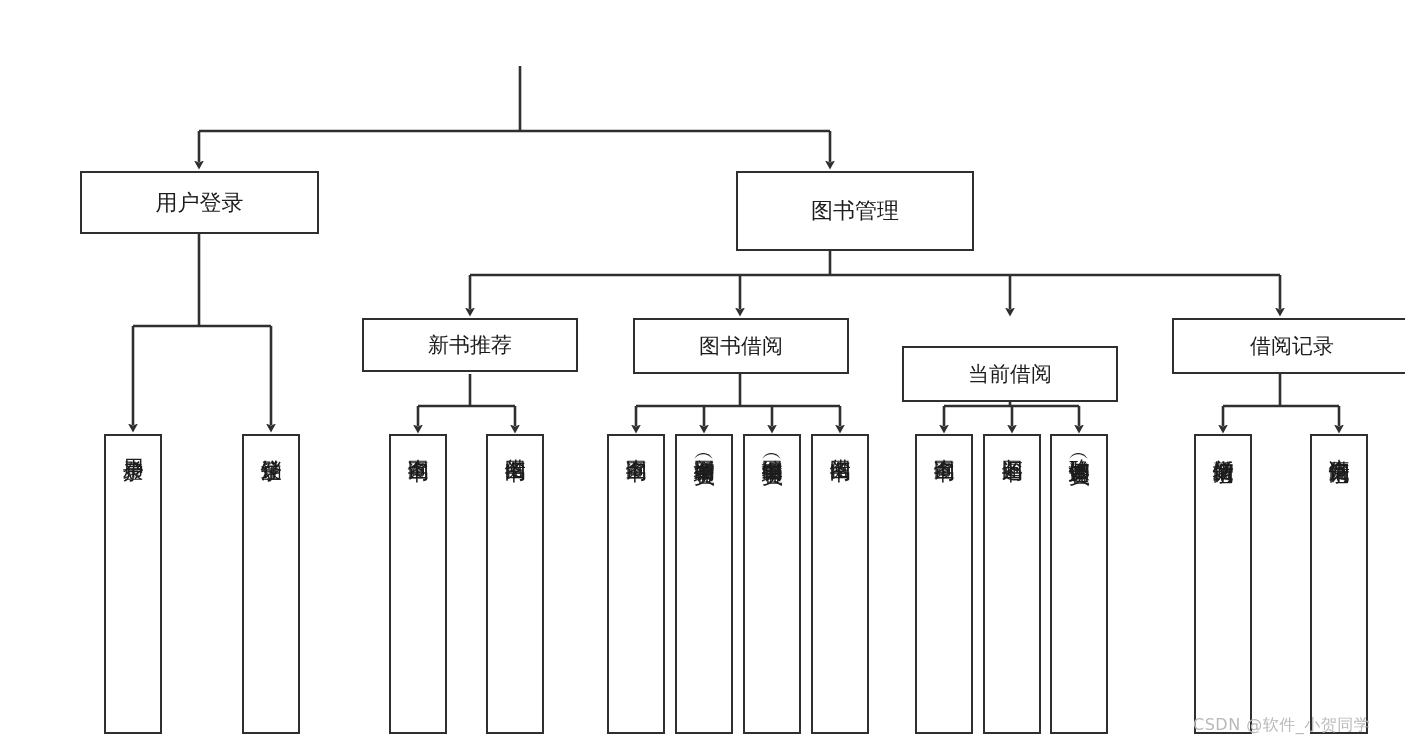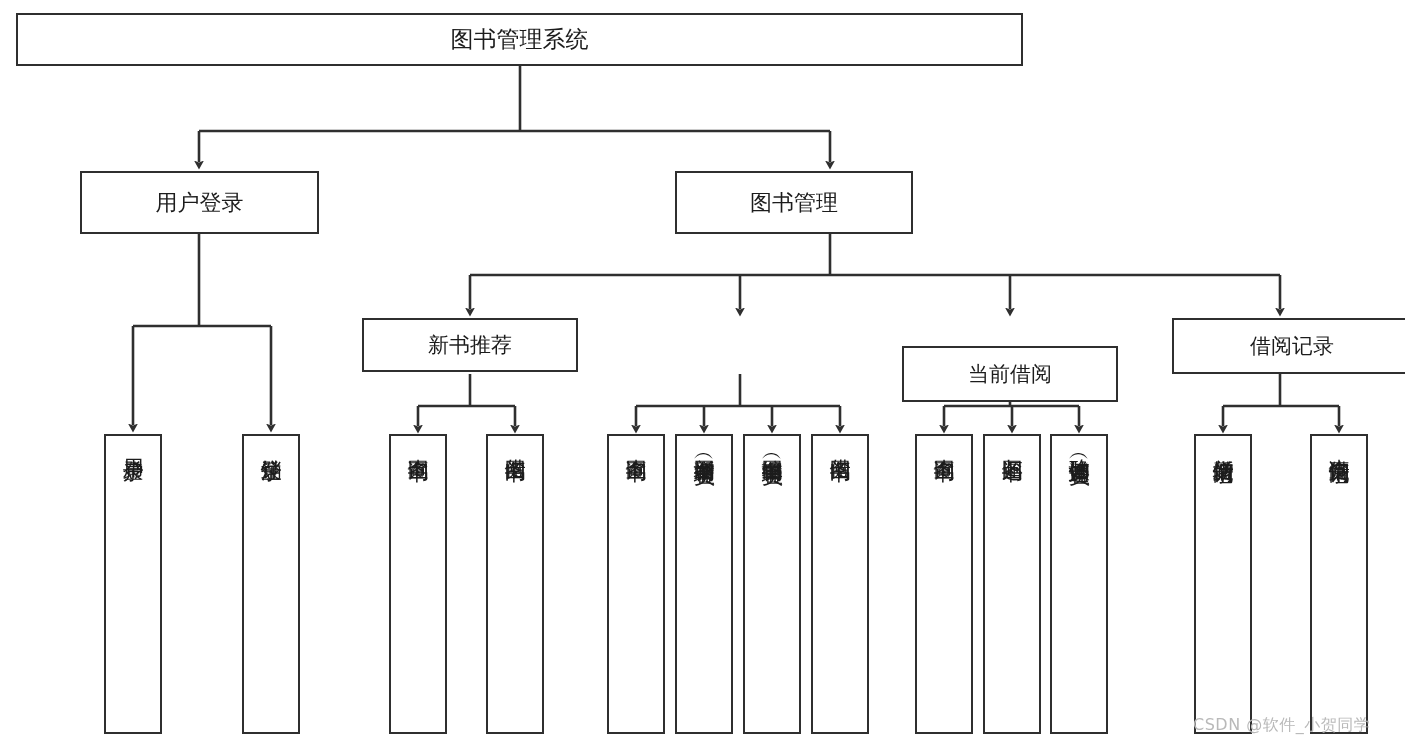--- a/index.html
+++ b/index.html
@@ -113,33 +113,33 @@
       <path d="M1012,406 L1012,426" marker-end="url(#arrow)"></path>
       <path d="M1079,406 L1079,426" marker-end="url(#arrow)"></path>
 
       <path d="M1280,374 L1280,406"></path>
       <path d="M1223,406 L1339,406"></path>
       <path d="M1223,406 L1223,426" marker-end="url(#arrow)"></path>
       <path d="M1339,406 L1339,426" marker-end="url(#arrow)"></path>
     </g>
   </svg>
 
-  <div class="node root" style="left:16px; top:13px; width:1007px; height:53px;">
-    <span>图书管理系统</span>
-  </div>
 
   <div class="node lvl1" style="left:80px; top:171px; width:239px; height:63px;">
     <span>用户登录</span>
   </div>
-  <div class="node lvl1" style="left:675px; top:171px; width:238px; height:63px;">
+  <div class="node lvl1" style="left:736px; top:171px; width:238px; height:80px;">
     <span>图书管理</span>
   </div>
 
   <div class="node lvl2" style="left:362px; top:318px; width:216px; height:54px;">
     <span>新书推荐</span>
+  </div>
+  <div class="node lvl2" style="left:633px; top:318px; width:216px; height:56px;">
+    <span>图书借阅</span>
   </div>
   <div class="node lvl2" style="left:902px; top:318px; width:216px; height:56px;margin-top:28px;">
     <span>当前借阅</span>
   </div>
   <div class="node lvl2" style="left:1172px; top:318px; width:240px; height:56px;">
     <span>借阅记录</span>
   </div>
 
   <div class="node leaf" style="left:104px; top:434px; width:58px; height:300px;">
     <span class="vtext">用户登录</span>

